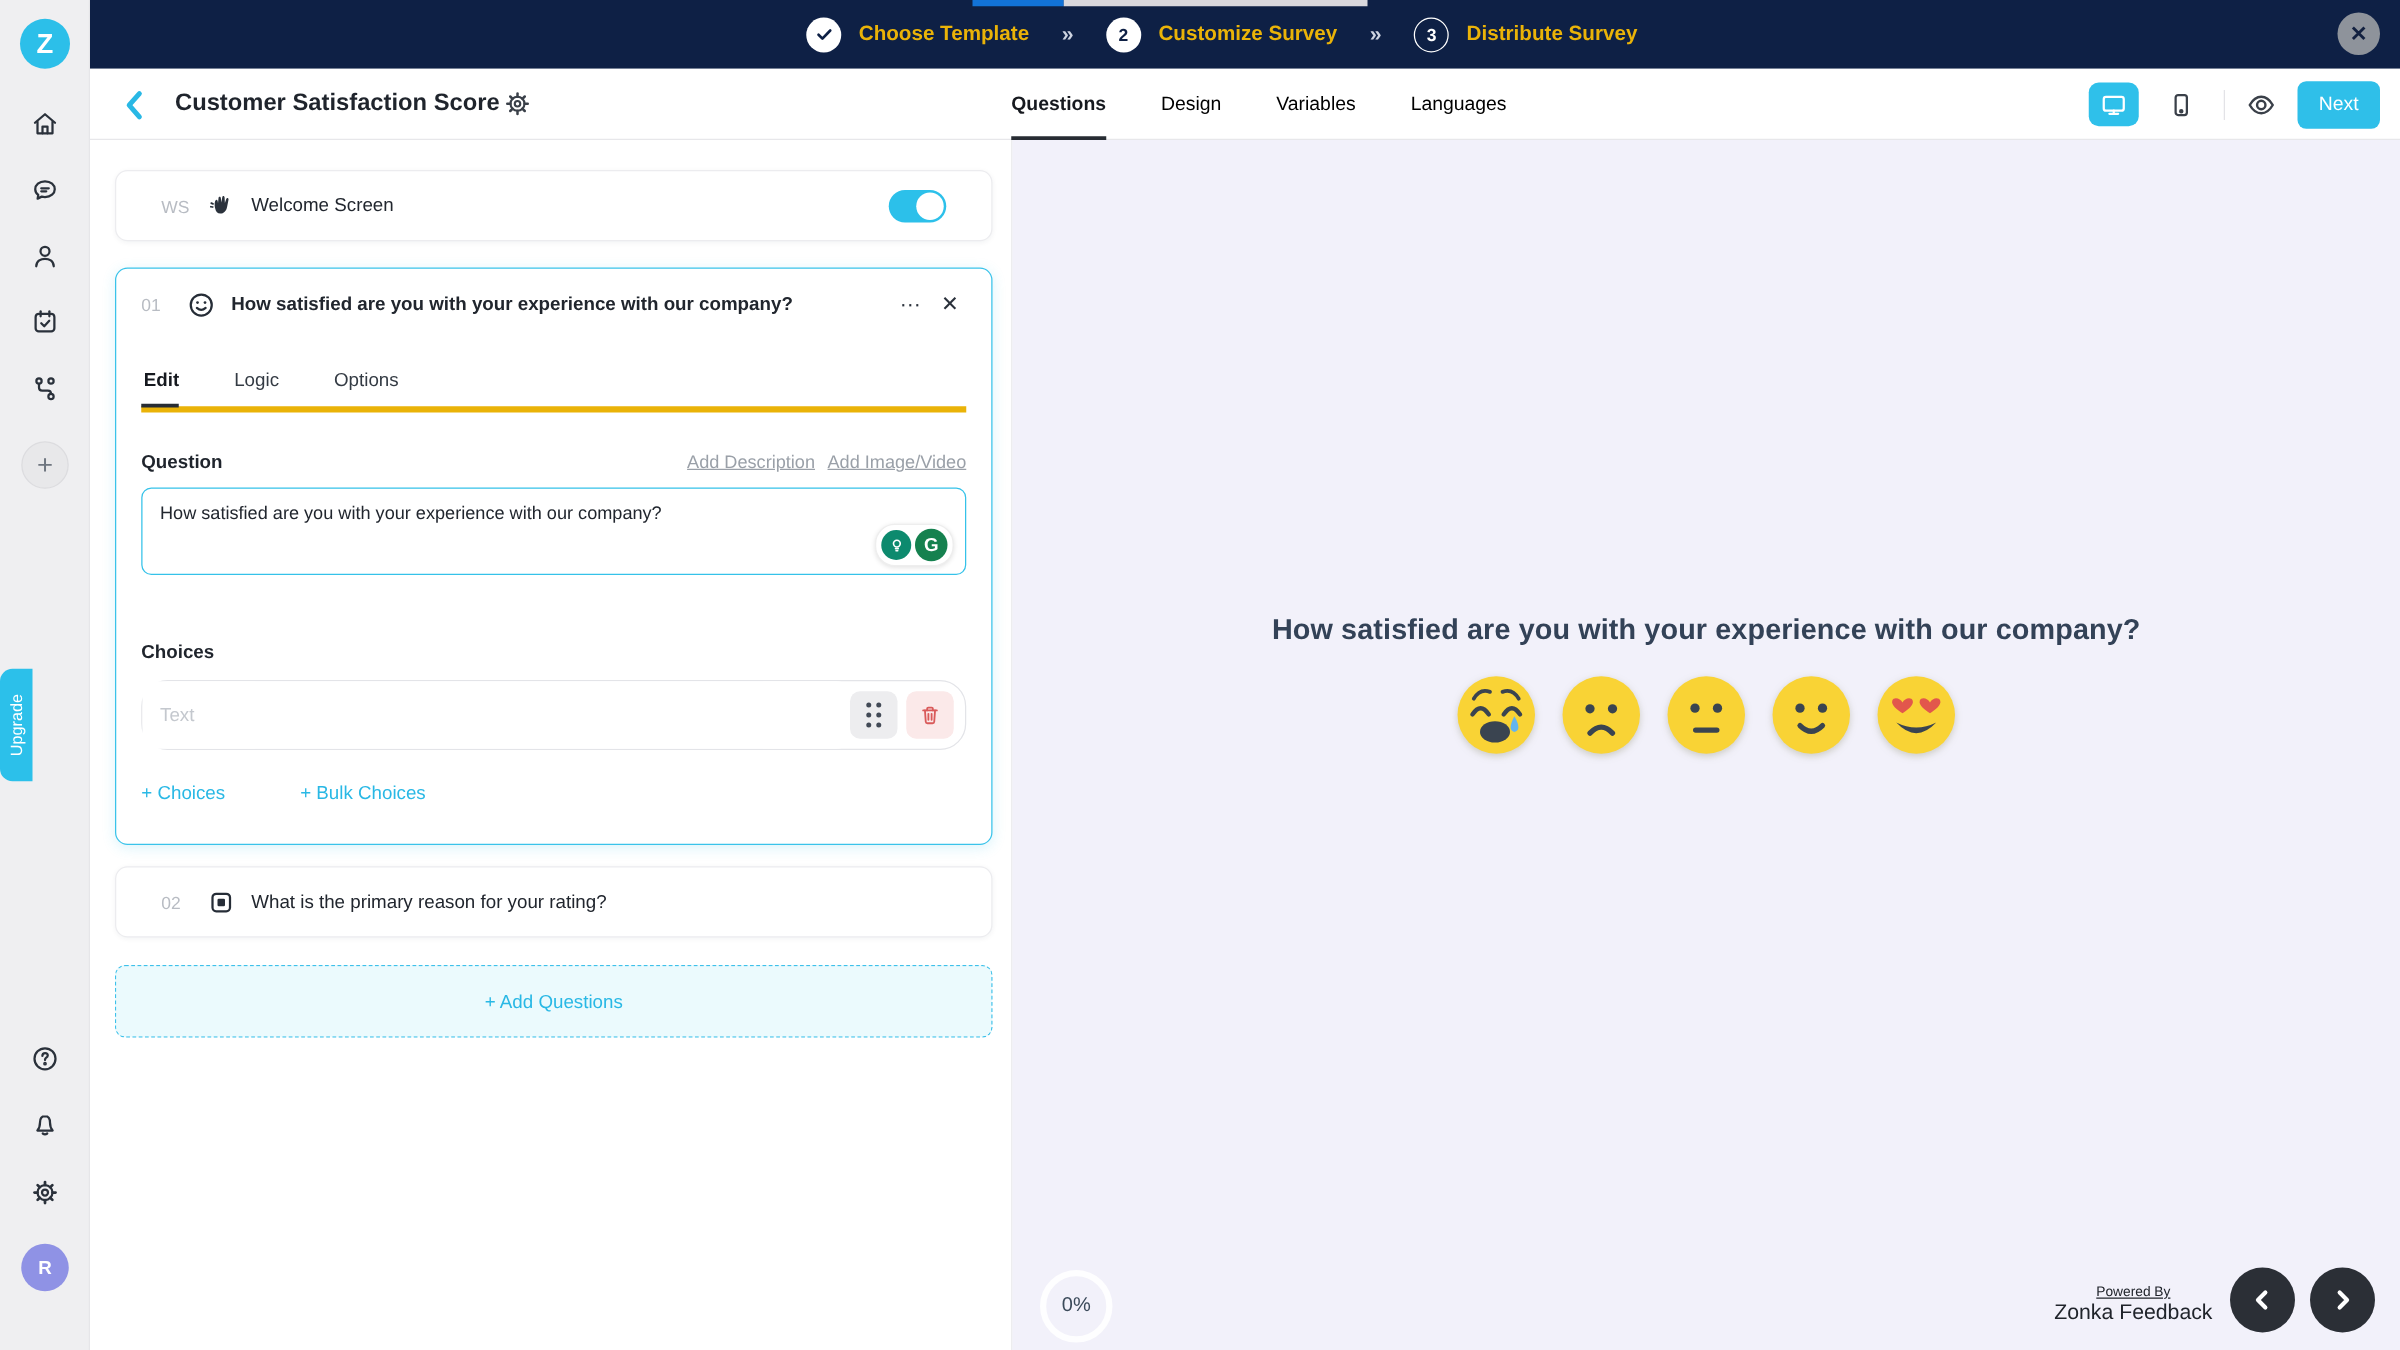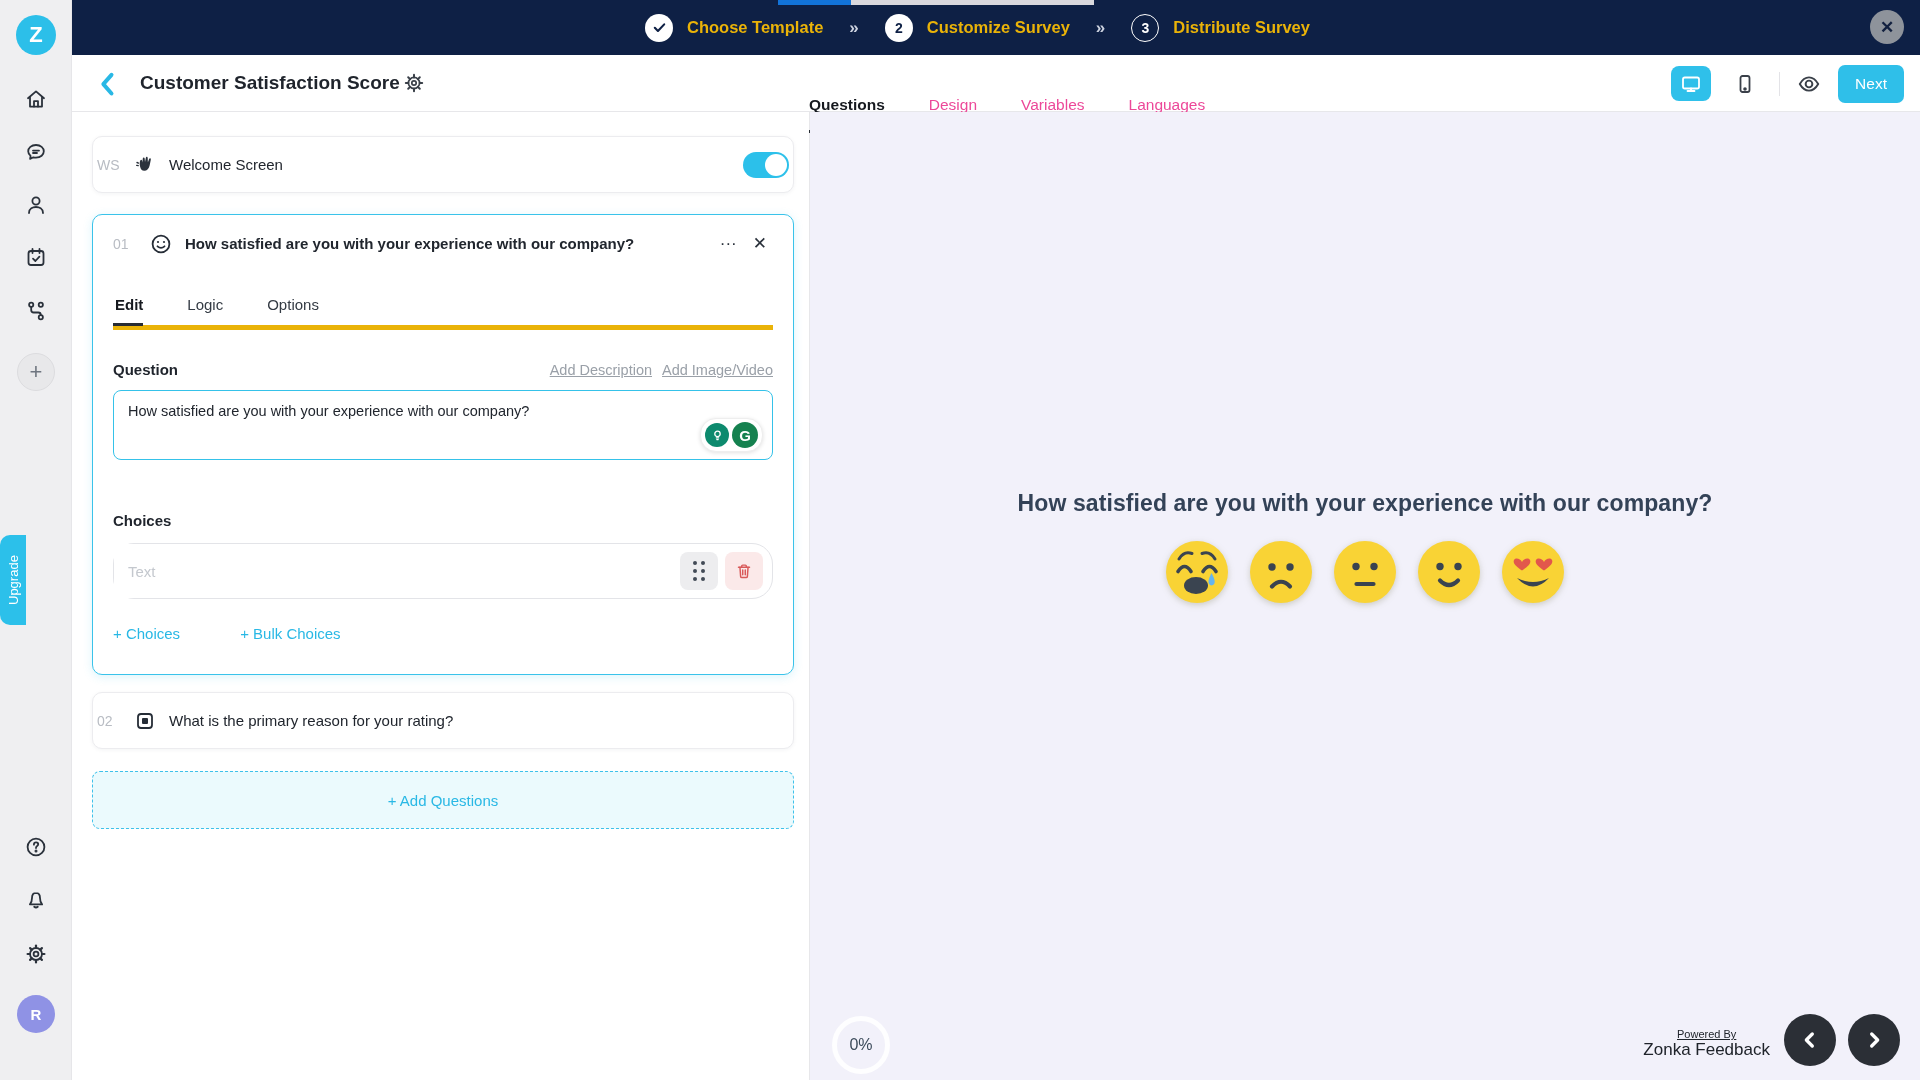--- a/index.html
+++ b/index.html
@@ -46,43 +46,43 @@
     background:#8e939b; color:#12203f; font-size:17px; font-weight:bold; display:flex;
     align-items:center; justify-content:center; cursor:pointer; }
 
   
   .header { position:relative; height:57px; flex:0 0 57px; background:#fff;
     border-bottom:1px solid #e7e7ea; display:flex; align-items:center;padding-left:13px; }
   .back-btn { position:absolute; left:22px; top:14px; width:28px; height:28px; cursor:pointer; }
   .back-btn svg { stroke:#29b8e5; stroke-width:3.4; fill:none; stroke-linecap:round; stroke-linejoin:round; }
   .doc-title { position:absolute; left:68px; top:17px; font-size:19px; font-weight:bold; color:#1f242c; }
   .title-gear { position:absolute; left:330px; top:16px; width:24px; height:24px; cursor:pointer; }
-  .hdr-tabs { position:absolute; left:737px; top:0; height:45px; display:flex; gap:44px;margin-top:21px; }
-  .hdr-tab { height:57px; display:flex; align-items:center; font-size:15.5px; color:#ec4899;
+  .hdr-tabs { position:absolute; left:737px; top:0; height:45px; display:flex; gap:44px; }
+  .hdr-tab { height:57px; display:flex; align-items:center; font-size:15.5px; color:#000000;
     cursor:pointer; position:relative; }
   .hdr-tab.active { font-weight:bold; color:#16191f; }
   .hdr-tab.active::after { content:""; position:absolute; left:0; right:0; bottom:0; height:3px; background:#272c33; }
   .hdr-right { position:absolute; right:16px; top:0; height:57px; display:flex; align-items:center; gap:14px; }
   .device-btn { width:40px; height:35px; border-radius:8px; display:flex; align-items:center;
     justify-content:center; cursor:pointer; }
   .device-btn.active { background:#2fc0ea; }
   .device-btn.active svg { stroke:#fff; }
   .device-btn svg, .eye-btn svg { stroke:#3a4049; fill:none; stroke-width:1.8; stroke-linecap:round; stroke-linejoin:round; }
   .hdr-divider { width:1px; height:24px; background:#e3e3e7; }
   .eye-btn { width:30px; height:30px; cursor:pointer; display:flex; align-items:center; justify-content:center; }
   .next-btn { width:66px; height:38px; background:#2fbfe9; border:none; border-radius:7px; color:#fff;
     font-size:15.5px; font-family:inherit; cursor:pointer; }
 
   
   .content { flex:1; display:flex; min-height:0; }
   .builder { width:738px; flex:0 0 738px; background:#fff; border-right:1px solid #e7e7ea;
     padding:24px 15px 20px 20px; overflow:hidden; }
   .card { background:#fff; border:1px solid #ececef; border-radius:10px;
     box-shadow:0 1px 4px rgba(20,30,50,.05); }
-  .row-card { height:57px; display:flex; align-items:center; padding:0 4px; gap:0; }
+  .row-card { height:57px; display:flex; align-items:center; padding:0 36px; gap:0; }
   .code { color:#b8bcc3; font-size:14px; width:36px; flex:0 0 36px; }
   .row-icon { width:24px; height:24px; margin-right:12px; flex:0 0 24px; }
   .row-icon svg { width:24px; height:24px; stroke:#262d37; fill:none; stroke-width:1.8;
     stroke-linecap:round; stroke-linejoin:round; }
   .row-label { font-size:15px; color:#21262e; }
   .spacer { flex:1; }
   .toggle { width:46px; height:26px; border-radius:13px; background:#2cc0ea; position:relative; cursor:pointer; flex:0 0 46px; }
   .toggle .knob { position:absolute; top:2px; right:2px; width:22px; height:22px; border-radius:50%; background:#fff; }
 
   

